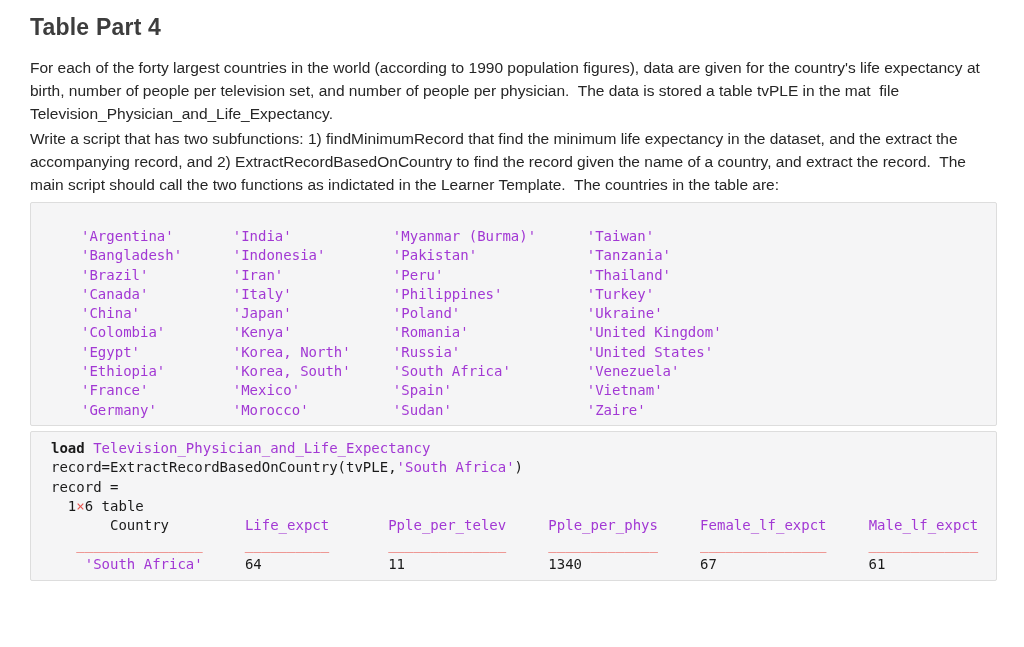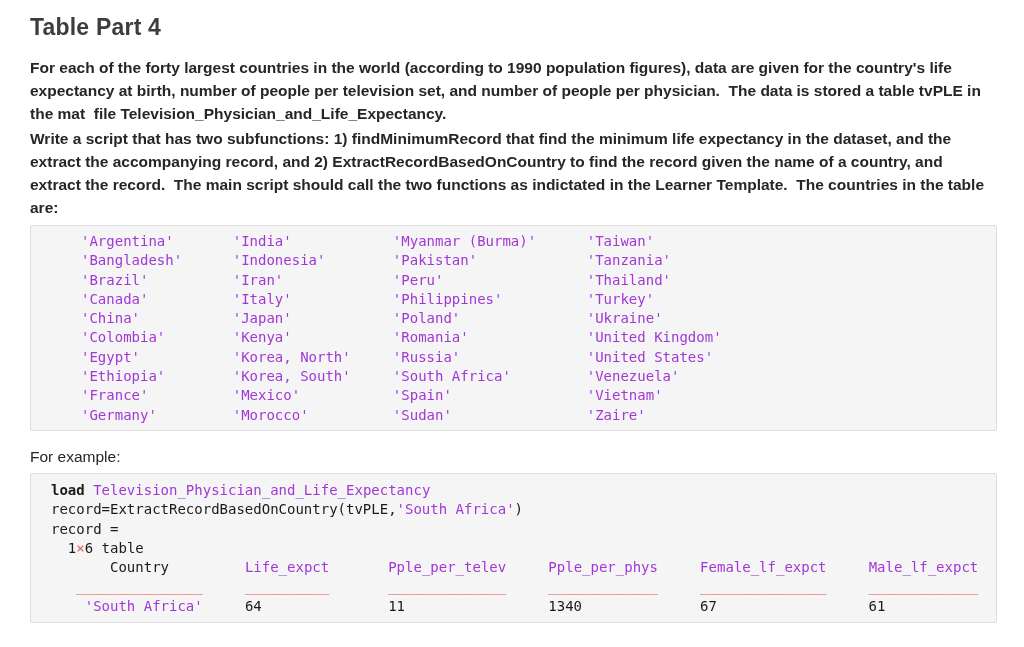--- a/index.html
+++ b/index.html
@@ -17,32 +17,31 @@
     font-family:"Liberation Sans",sans-serif;
   }
   .page{padding:13px 27px 0 30px;}
   h1.title{
     margin:0;font-size:23px;line-height:28px;font-weight:700;color:#3d3d3d;
     letter-spacing:0.2px;
   }
   p.para{
     margin:15px 0 0;width:967px;font-size:15.5px;line-height:23px;color:var(--para);
     white-space:pre-wrap;
-    font-weight:bold;
   }
   p.para.second{margin-top:2px;}
   p.example-label{margin:14px 0 0;width:967px;font-size:15.5px;line-height:23px;color:var(--para);}
   pre.codeblock{
     margin:6px 0 0;width:967px;
     background:var(--codebg);border:1px solid var(--codeborder);border-radius:2px;
     font-family:"DejaVu Sans Mono",monospace;font-size:14px;line-height:19.3px;
     overflow:hidden;
   }
   pre.countries{
-    padding:6px 0 5px 50px;color:var(--purple);
+    padding:24px 0 5px 50px;color:var(--purple);
   }
   pre.example{
     margin-top:5px;padding:7px 0 6px 20px;color:var(--ink);
   }
   pre.example div{white-space:pre;}
   .tok-kw{color:var(--ink);font-weight:bold;}
   .tok-str{color:var(--purple);}
   .tok-plain{color:var(--ink);}
   .tok-red{color:var(--red);}
 </style>
@@ -60,16 +59,15 @@
 'Bangladesh'      'Indonesia'        'Pakistan'             'Tanzania'
 'Brazil'          'Iran'             'Peru'                 'Thailand'
 'Canada'          'Italy'            'Philippines'          'Turkey'
 'China'           'Japan'            'Poland'               'Ukraine'
 'Colombia'        'Kenya'            'Romania'              'United Kingdom'
 'Egypt'           'Korea, North'     'Russia'               'United States'
 'Ethiopia'        'Korea, South'     'South Africa'         'Venezuela'
 'France'          'Mexico'           'Spain'                'Vietnam'
 'Germany'         'Morocco'          'Sudan'                'Zaire'</pre>
 
-  <p class="example-label">For example:</p>
 
   <pre class="codeblock example"><div><span class="tok-kw">load </span><span class="tok-str">Television_Physician_and_Life_Expectancy</span></div><div><span class="tok-plain">record=ExtractRecordBasedOnCountry(tvPLE,</span><span class="tok-str">'South Africa'</span><span class="tok-plain">)</span></div><div><span class="tok-plain">record =</span></div><div><span class="tok-plain">  1</span><span class="tok-red">×</span><span class="tok-plain">6 table</span></div><div><span class="tok-plain">       Country</span><span class="tok-plain">         </span><span class="tok-str">Life_expct</span><span class="tok-plain">       </span><span class="tok-str">Pple_per_telev</span><span class="tok-plain">     </span><span class="tok-str">Pple_per_phys</span><span class="tok-plain">     </span><span class="tok-str">Female_lf_expct</span><span class="tok-plain">     </span><span class="tok-str">Male_lf_expct</span></div><div><span class="tok-red">   _______________     __________       ______________     _____________     _______________     _____________</span></div><div><span class="tok-plain">    </span><span class="tok-str">'South Africa'</span><span class="tok-plain">     64               11                 1340              67                  61</span></div></pre>
 </div>
 
 </body></html>

